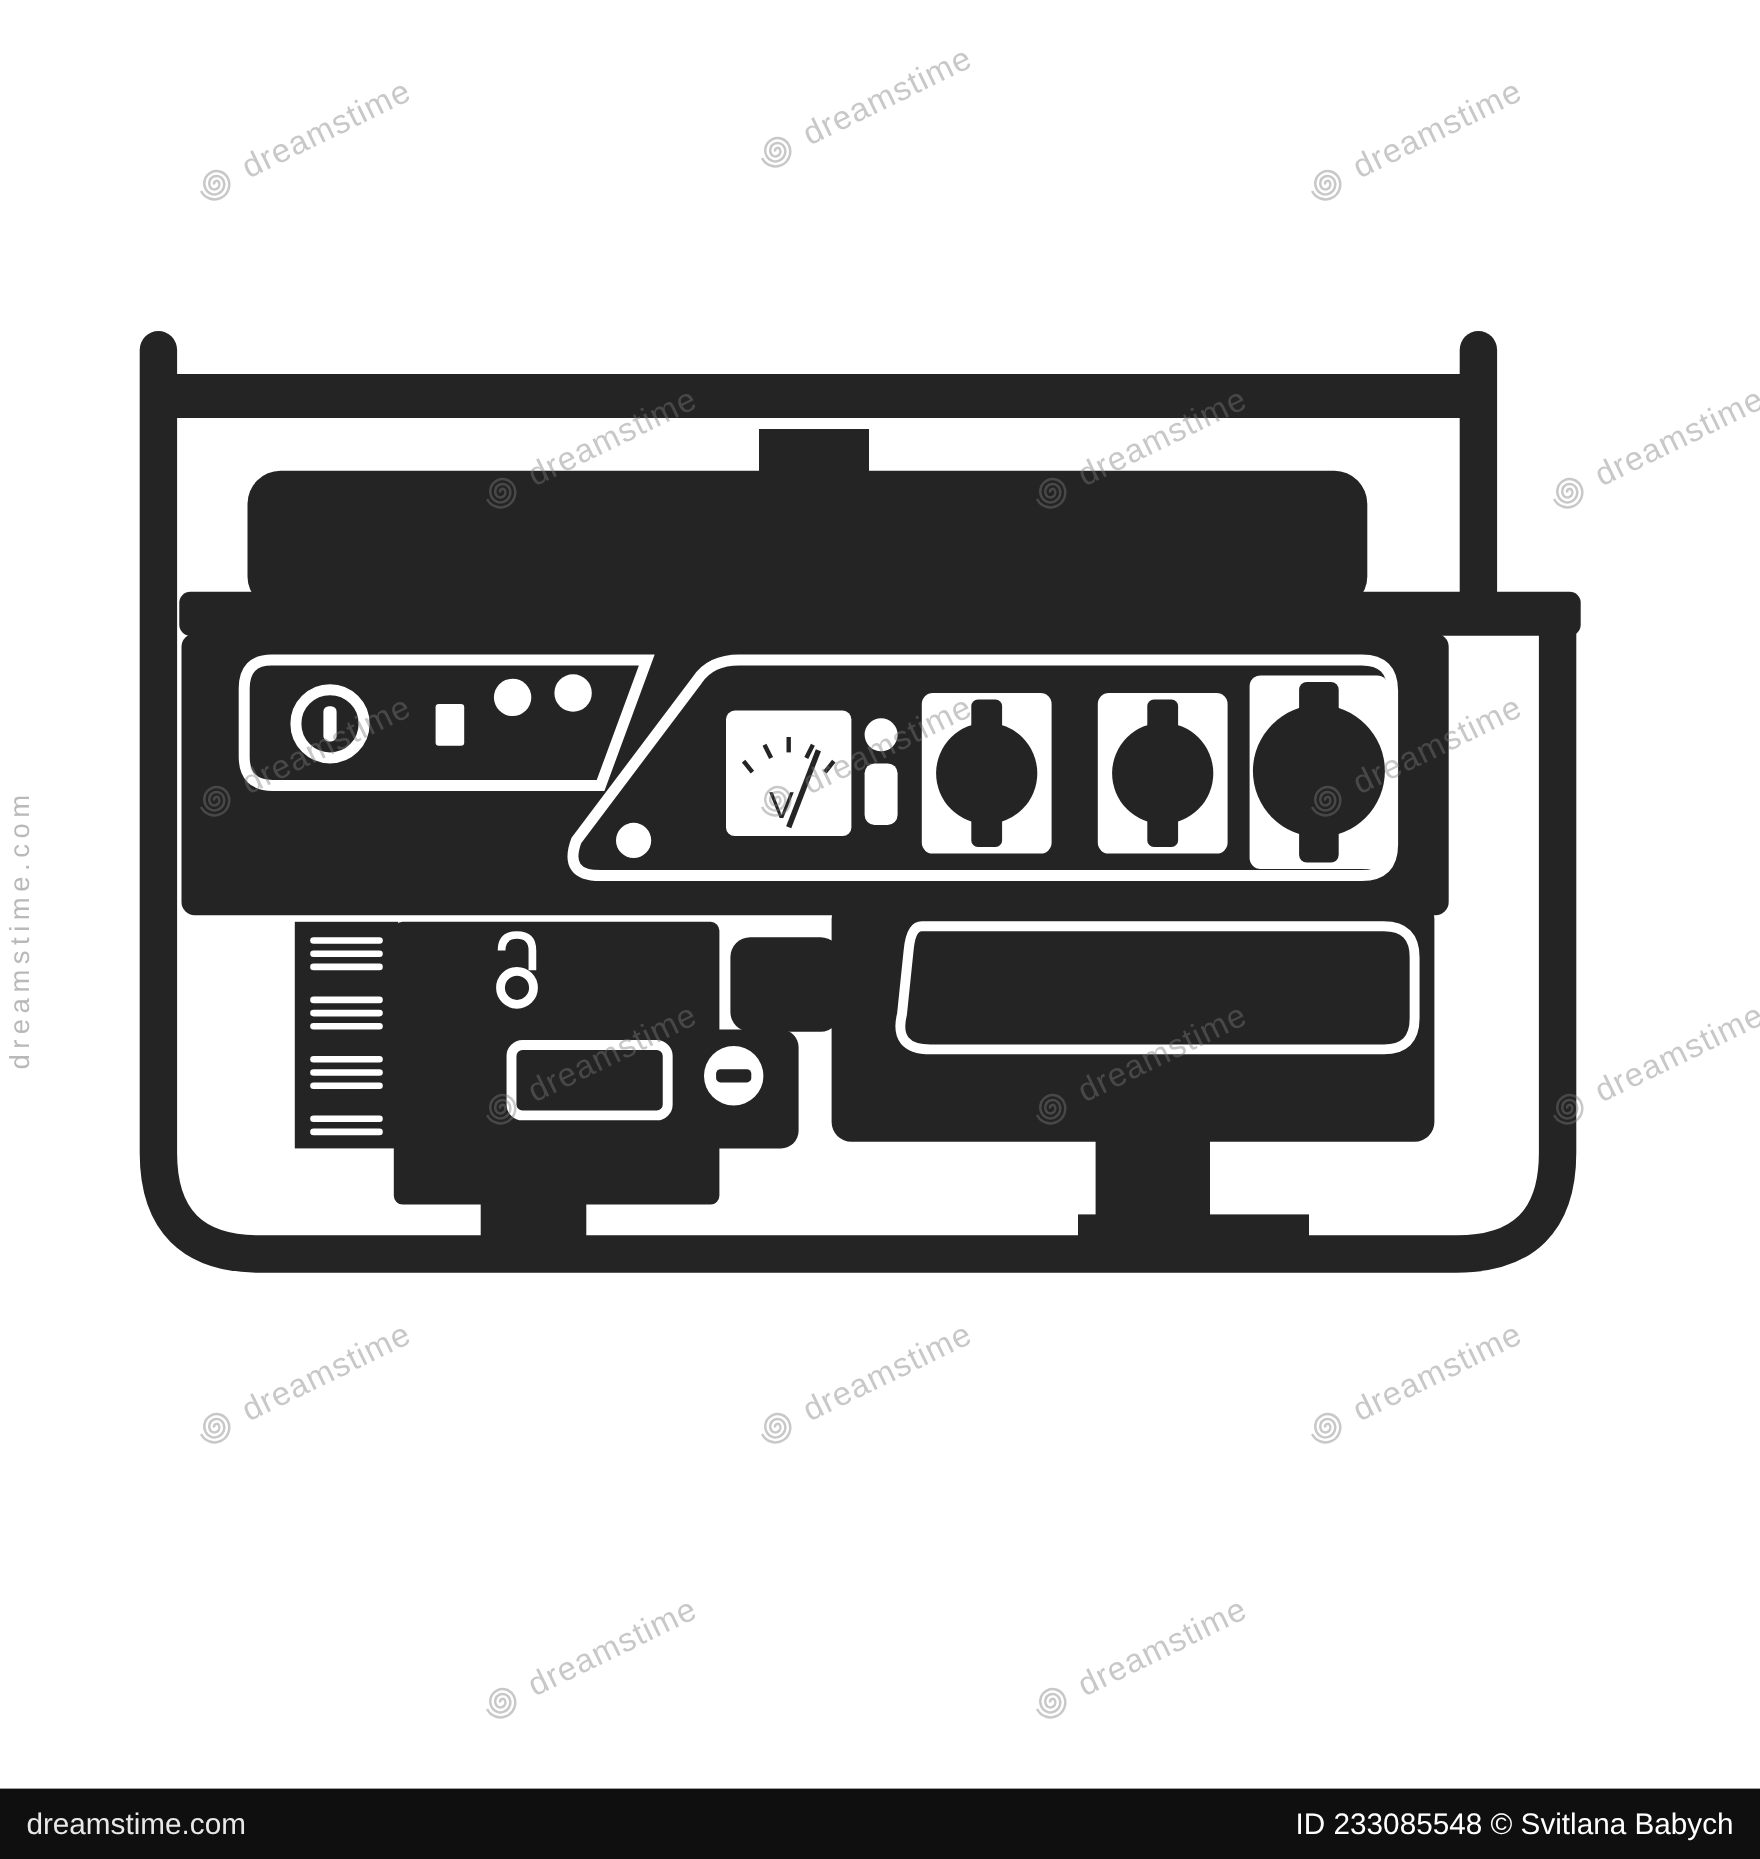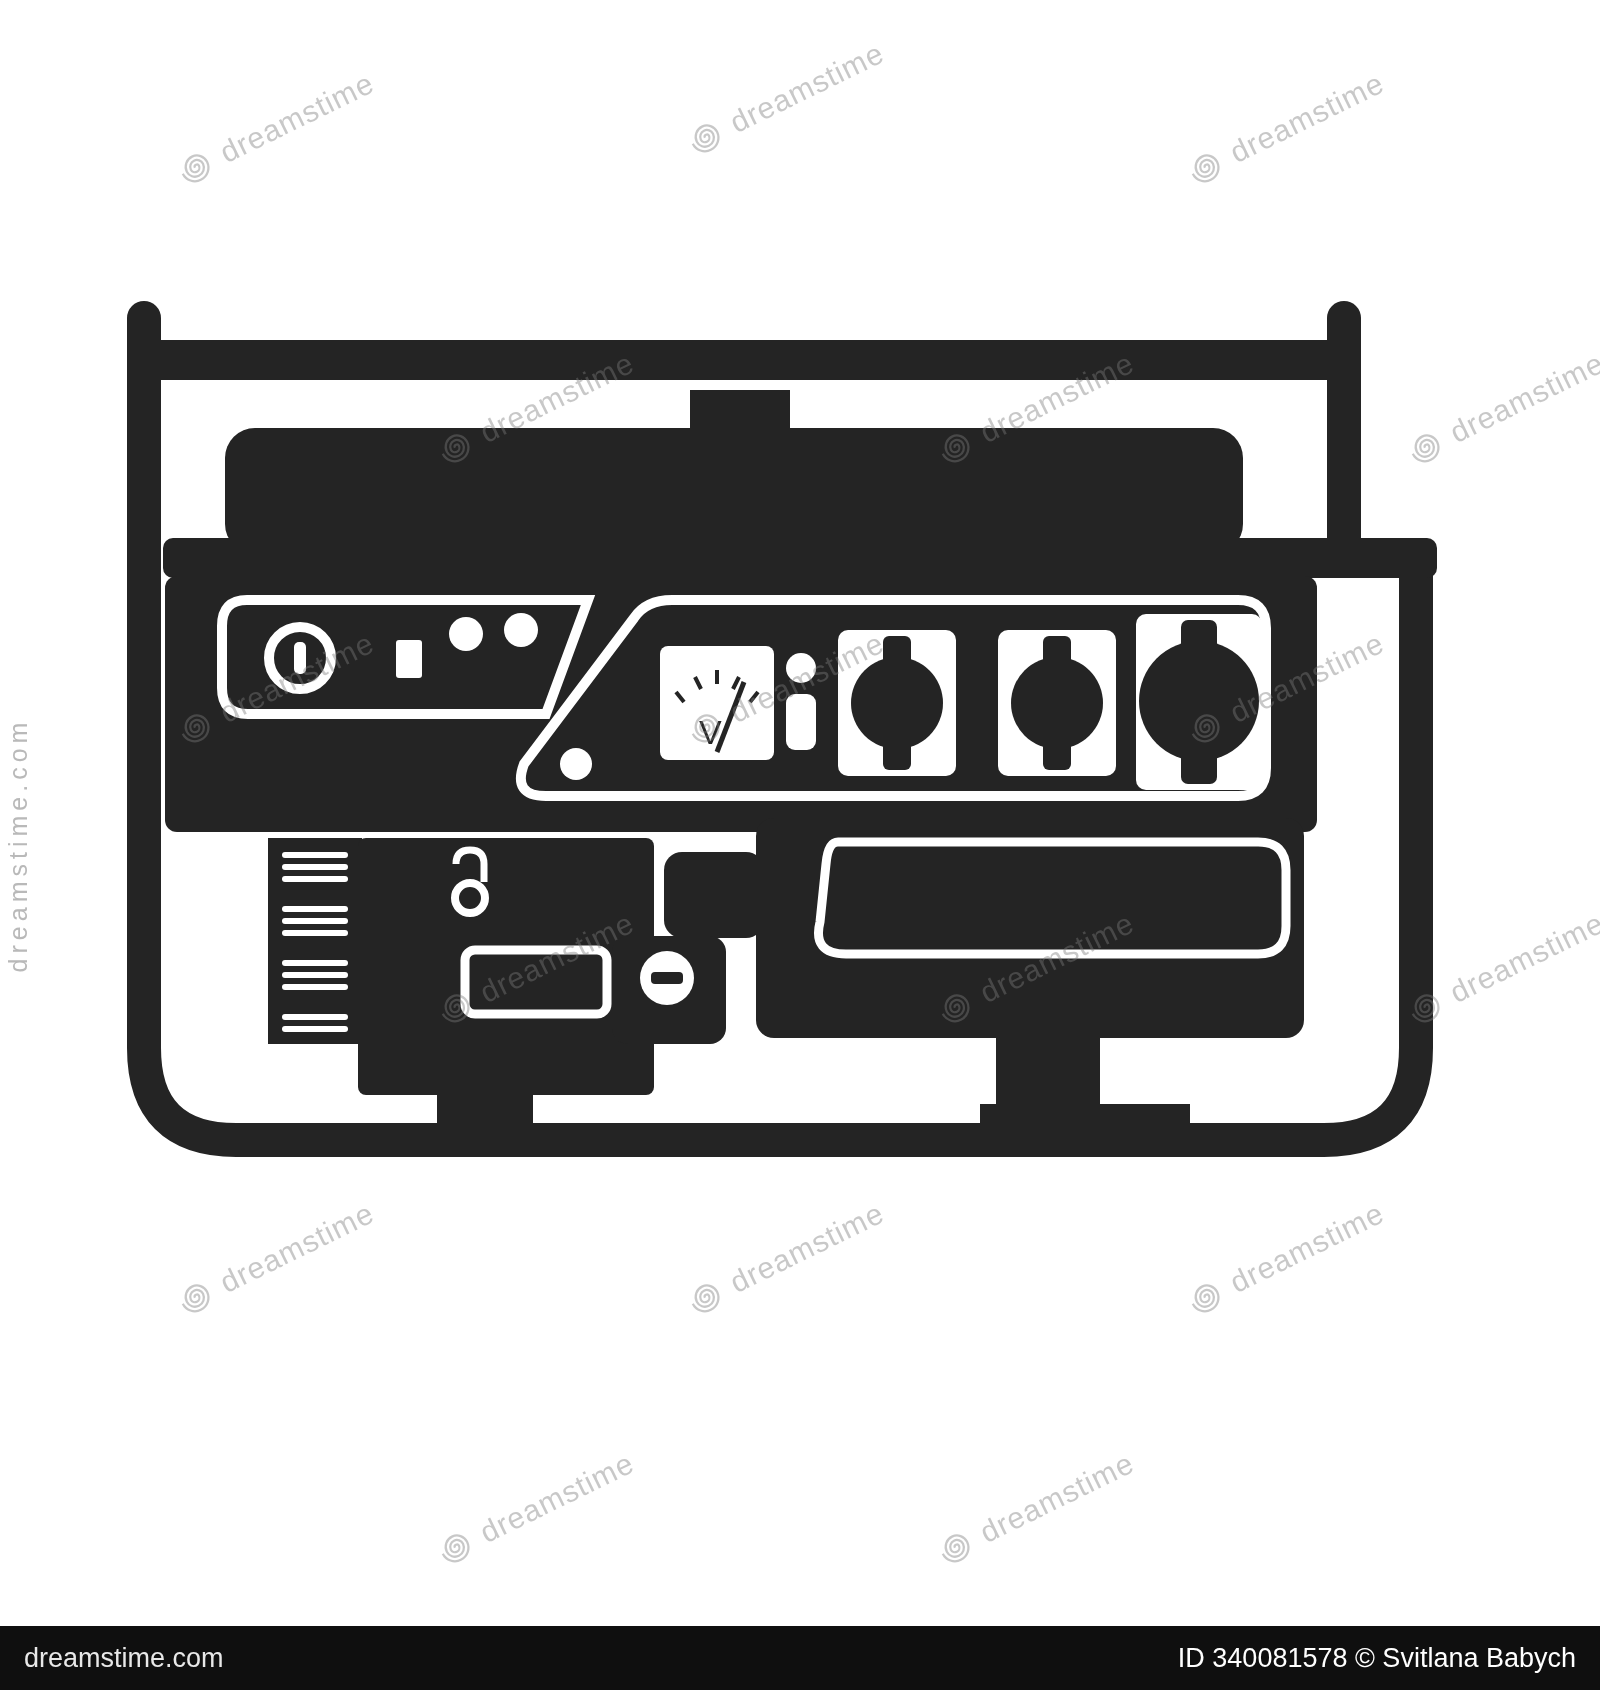--- a/index.html
+++ b/index.html
@@ -253,16 +253,16 @@
       <svg class="wm-spiral" viewBox="-24 -24 48 48">
         <path d="M0 0 m-3 0 a3 3 0 1 1 6 0 a6 6 0 1 1 -12 0 a9 9 0 1 1 18 0 a12 12 0 1 1 -24 0 a15 15 0 1 1 30 0 a18 18 0 1 1 -36 0" fill="none" stroke="currentColor" stroke-width="3"></path>
       </svg>
       <span>dreamstime</span>
     </div>
 
   <div class="wm-side">dreamstime.com</div>
 
   <div class="footer">
     <span class="site">dreamstime.com</span>
-    <span class="credit">ID 340081578 © Svitlana Babych</span>
+    <span class="credit">ID 233085548 © Svitlana Babych</span>
   </div>
 
 </div>
 
 </body></html>

